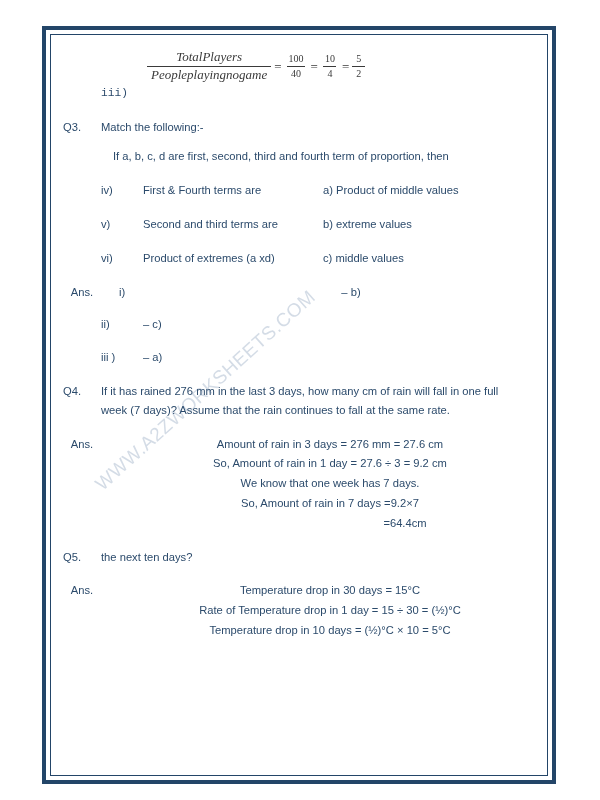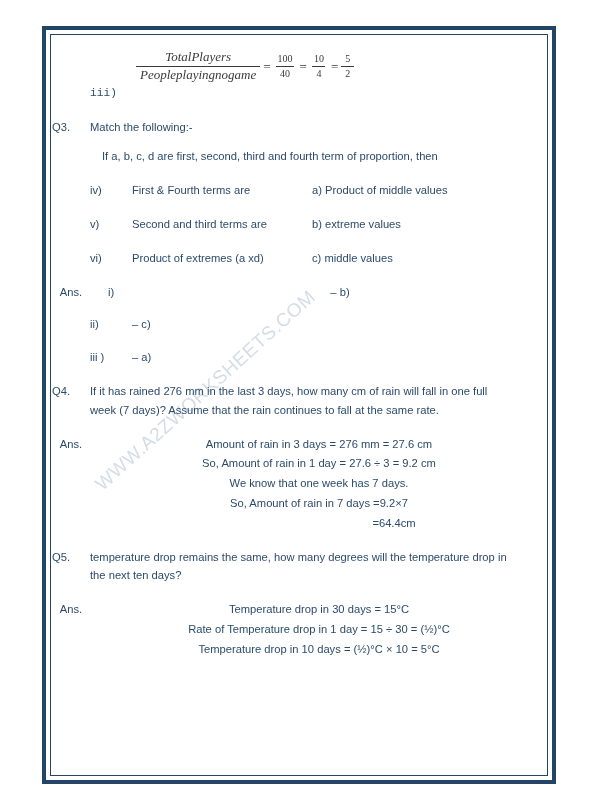--- a/index.html
+++ b/index.html
@@ -58,20 +58,21 @@
   #content {
     position: absolute;
     left: 52px;
     top: 36px;
     width: 496px;
     height: 738px;
     color: #2b4a6b;
     font-size: 11.2px;
     line-height: 1.5;
     z-index: 3;
+    padding-left: 11px;
   }
 
   .row {
     display: flex;
     align-items: flex-start;
   }
   .lbl {
     width: 38px;
     flex: 0 0 38px;
   }
@@ -261,21 +262,20 @@
       <div>So, Amount of rain in 1 day = 27.6 ÷ 3 = 9.2 cm</div>
       <div>We know that one week has 7 days.</div>
       <div>So, Amount of rain in 7 days =9.2×7</div>
       <div class="centered-line">=64.4cm</div>
     </div>
   </div>
 
   <div class="row q-block">
     <div class="lbl">Q5.</div>
     <div class="body-col">
-      <div class="para-line">temperature drop remains the same, how many degrees will the temperature drop in</div>
       <div class="para-line">the next ten days?</div>
     </div>
   </div>
 
   <div class="ans-row">
     <div class="lbl">Ans.</div>
     <div class="body-col steps">
       <div>Temperature drop in 30 days = 15°C</div>
       <div>Rate of Temperature drop in 1 day = 15 ÷ 30 = (½)°C</div>
       <div>Temperature drop in 10 days = (½)°C × 10 = 5°C</div>

